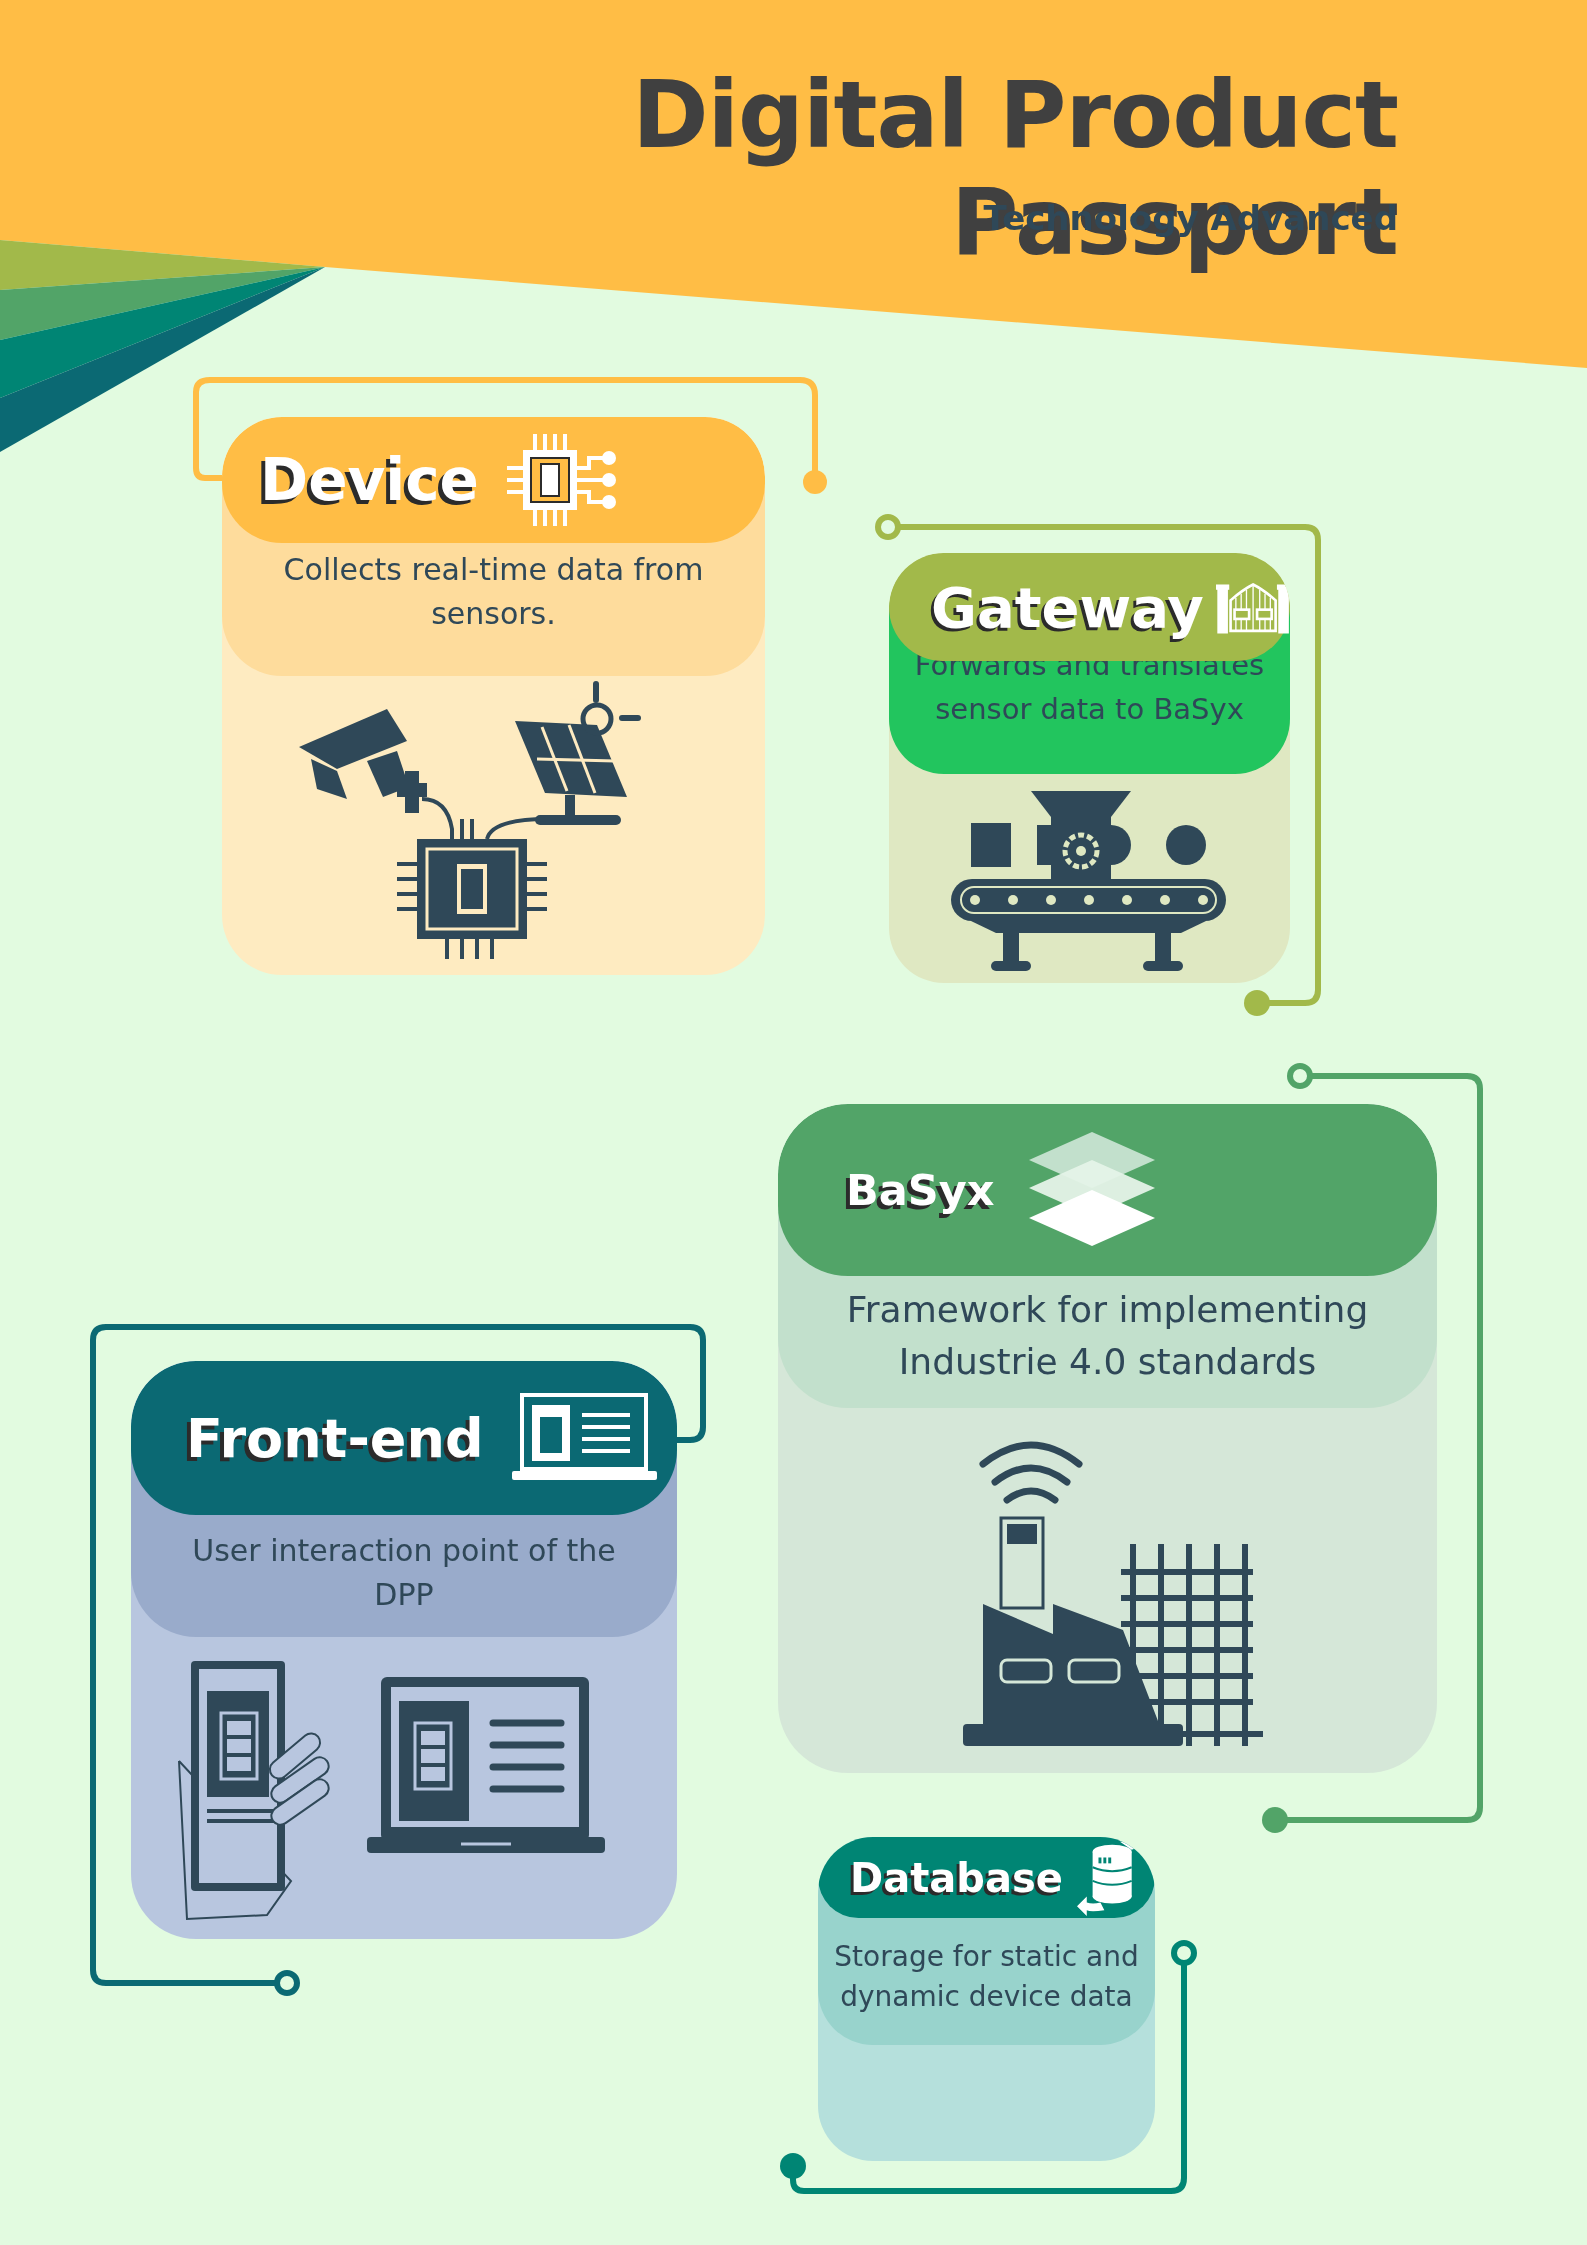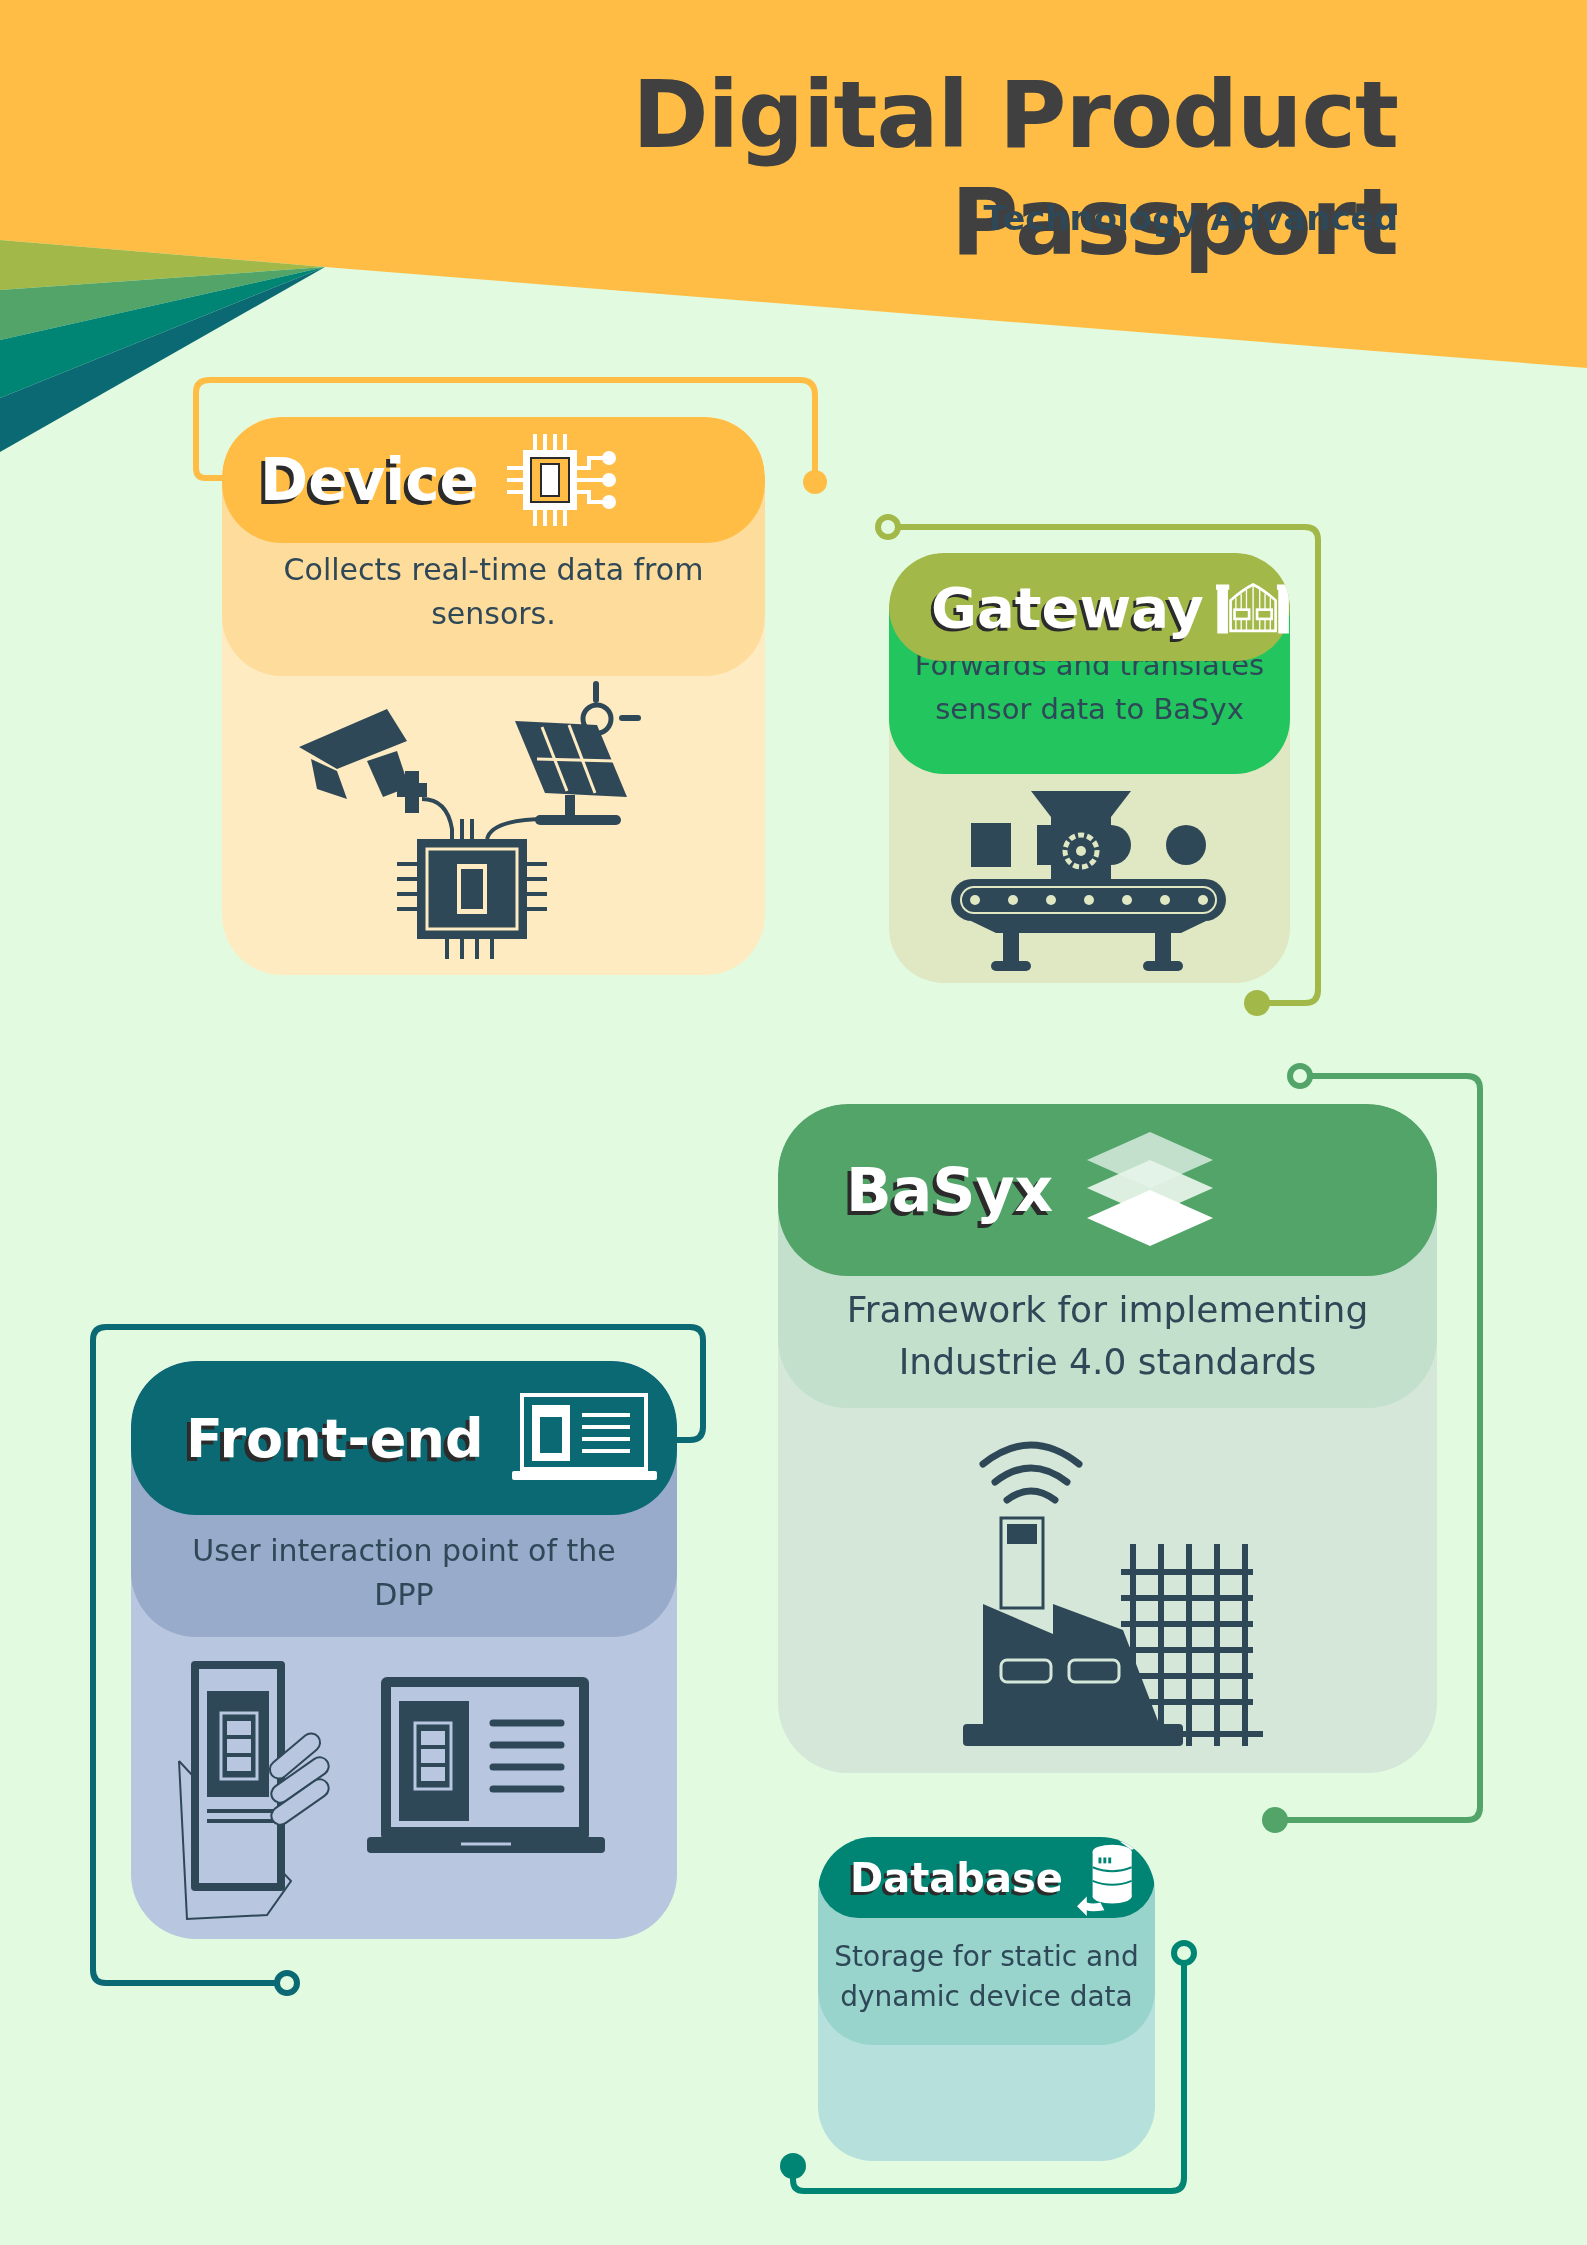--- a/index.html
+++ b/index.html
@@ -184,21 +184,21 @@
     <circle cx="130" cy="60" r="16" fill="none" stroke="#dfe8c2" stroke-width="5" stroke-dasharray="6 3"></circle>
     <circle cx="130" cy="60" r="5" fill="#dfe8c2"></circle>
   </svg>
 </div>
 
 <div class="card" style="left:778px;top:1104px;width:659px;height:669px;background:#d5e7d8;border-radius:70px;">
   <div class="desc" style="height:300px;background:#c2e0cc;padding:0 20px 20px;box-sizing:border-box;font-size:36px;line-height:52px;border-radius:70px;">
     <span>Framework for implementing Industrie 4.0 standards</span>
   </div>
   <div class="head" style="height:172px;background:#52a468;padding-left:68px;box-sizing:border-box;border-radius:70px;">
-    <span class="htext" style="font-size:60px;">BaSyx</span>
+    <span class="htext" style="font-size:43px;">BaSyx</span>
     <svg width="130" height="120" viewBox="0 0 130 120" style="margin-left:32px;">
       <polygon points="65,2 128,30 65,58 2,30" fill="#c2e0cc"></polygon>
       <polygon points="65,30 128,58 65,86 2,58" fill="#e5f3e8" opacity="0.95"></polygon>
       <polygon points="65,60 128,88 65,116 2,88" fill="#fff"></polygon>
     </svg>
   </div>
   <svg class="illus" style="left:175px;top:330px;" width="340" height="320" viewBox="0 0 340 320">
     <g fill="none" stroke="#2f4858" stroke-width="7" stroke-linecap="round">
       <path d="M30 30 Q78 -8 126 30"></path>
         <path d="M42 48 Q78 20 114 48"></path>

